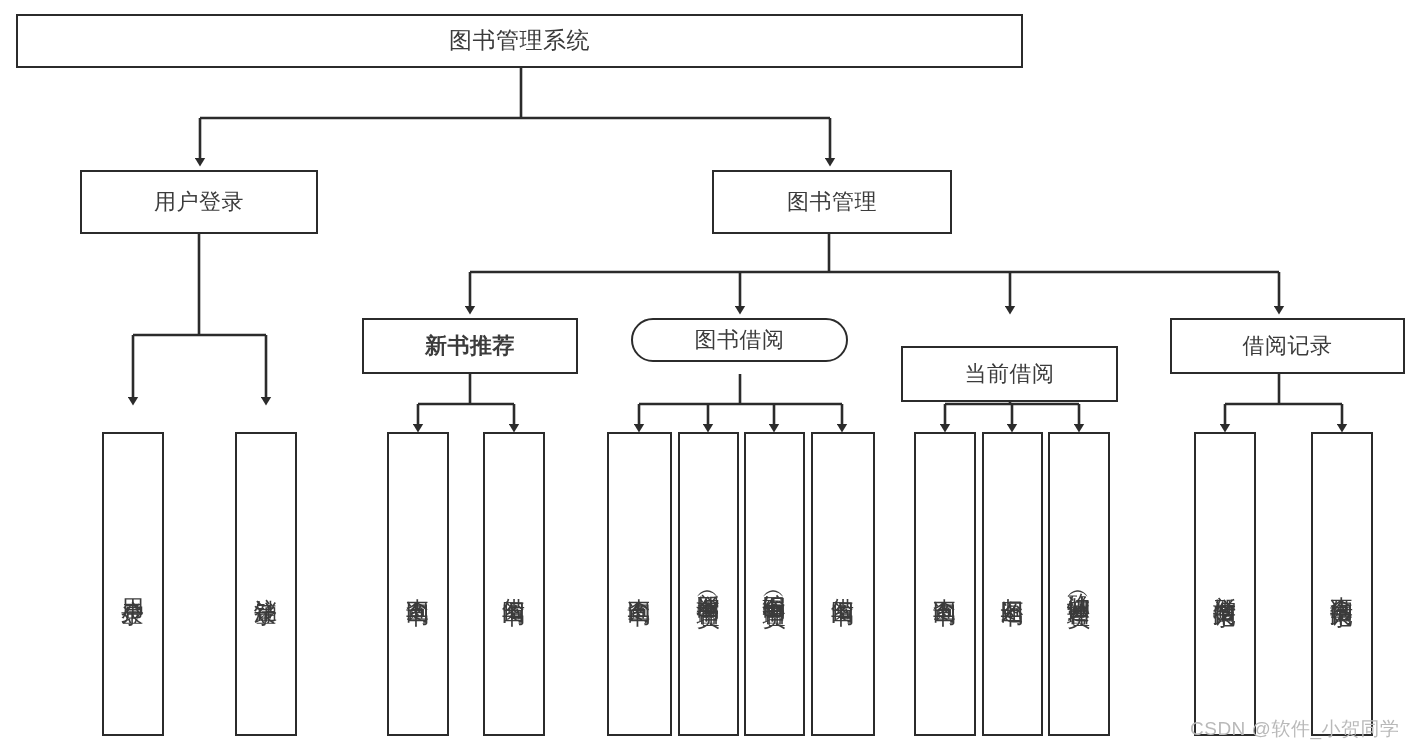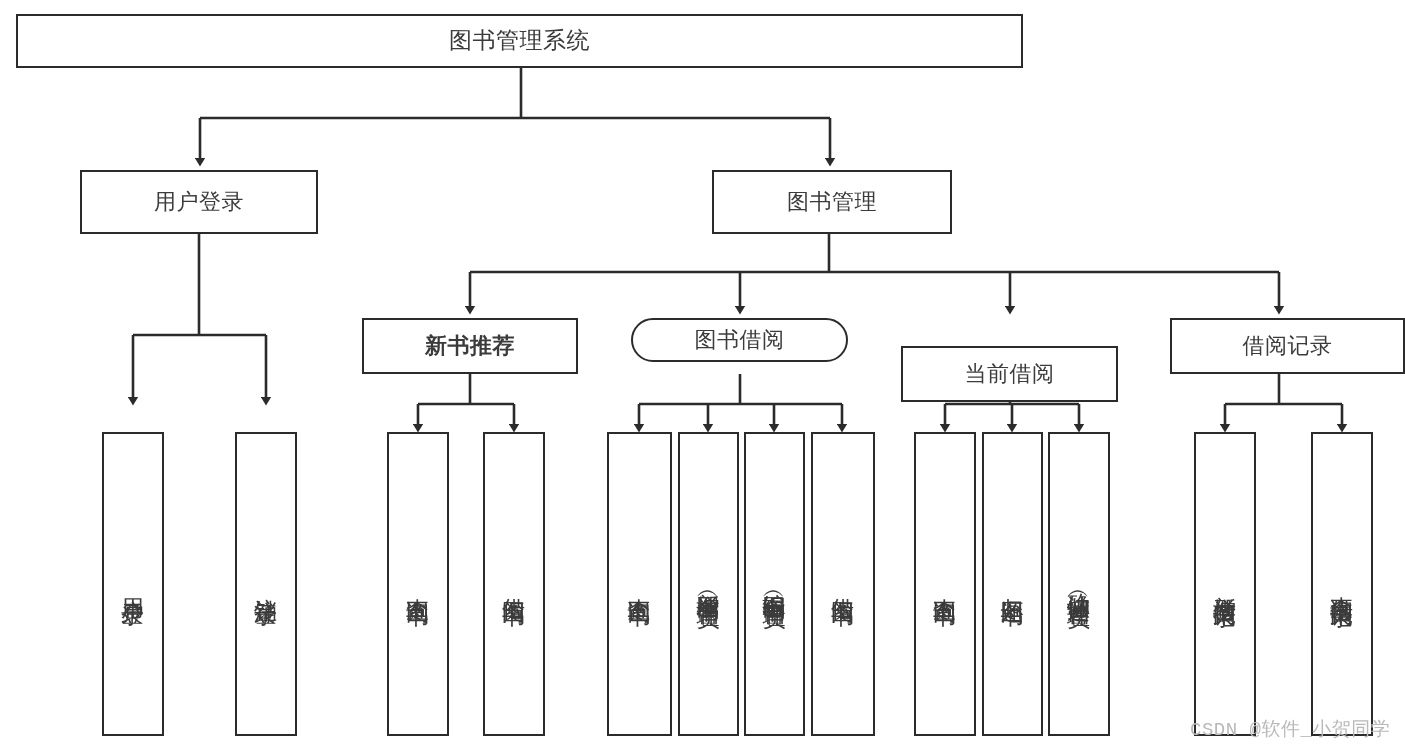--- a/index.html
+++ b/index.html
@@ -62,21 +62,21 @@
     line-height: 1.05;
     letter-spacing: 2px;
     white-space: nowrap;
   }
   .watermark {
     position: absolute;
     color: #b9b9b9;
     font-size: 19px;
     letter-spacing: 0.5px;
     white-space: nowrap;
-    font-family: Liberation Mono, monospace;
+    font-family: Liberation Sans, sans-serif;
   }
 </style>
 </head>
 <body>
 
 <div id="canvas">
 
   <svg class="wires" viewBox="0 0 1405 747" xmlns="http://www.w3.org/2000/svg">
     <defs>
       <marker id="arrow" markerWidth="9" markerHeight="11" refX="0.5" refY="5.5" orient="auto" markerUnits="userSpaceOnUse">

